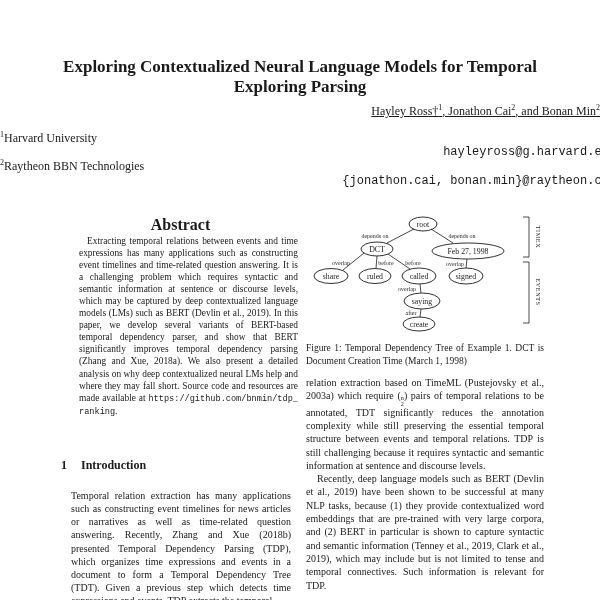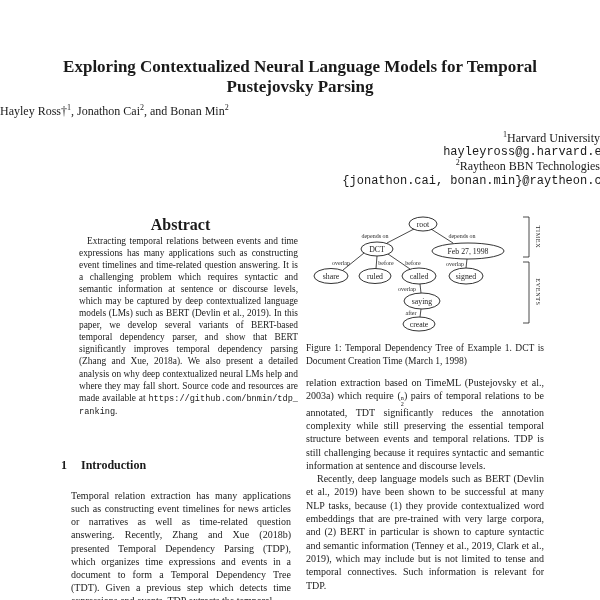--- a/index.html
+++ b/index.html
@@ -4,23 +4,23 @@
 <style>
   html,body { margin:0; padding:0; }
   body {
     width:600px; height:600px; overflow:hidden; position:relative;
     background:#ffffff; color:#1a1a1a;
     font-family:"Liberation Serif", serif;
   }
   .abs { position:absolute; }
   .title { top:57px; left:40px; width:520px; text-align:center;
            font-weight:bold; font-size:17px; line-height:19.5px; }
-  .authors { top:104px; left:0; width:600px; text-align:left; font-size:12px; }
+  .authors { top:104px; left:0; width:600px; text-align:right; font-size:12px;text-decoration:underline; }
   sup.s { font-size:8px; vertical-align:super; line-height:0; }
-  .affil { left:0; width:600px; text-align:right; font-size:12px; }
+  .affil { left:0; width:600px; text-align:left; font-size:12px; }
   .email { left:16px; width:600px; text-align:right;
            font-family:"Liberation Mono", monospace; font-size:12px; }
   .affil1 { top:131px; } .email1 { top:145px; }
   .affil2 { top:159px; } .email2 { top:174px; }
 
   .abstract-head { top:216px; left:61px; width:239px; text-align:center;
                    font-weight:bold; font-size:16px; }
   .abstract-body { top:235px; left:79px; width:219px; font-size:9.4px;
                    line-height:12.05px; text-align:justify; }
   .abstract-body p { margin:0; text-indent:8px; }
@@ -53,21 +53,21 @@
            letter-spacing:0.6px; }
   .bracket { fill:none; stroke:#1c1c1c; stroke-width:0.8; }
 </style>
 </head>
 <body>
 
 <div>
 
   <div class="abs title">
     <div>Exploring Contextualized Neural Language Models for Temporal</div>
-    <div>Pustejovsky Parsing</div>
+    <div>Exploring Parsing</div>
   </div>
 
   <div class="abs authors"><span>Hayley Ross†</span><sup class="s">1</sup><span>, Jonathon Cai</span><sup class="s">2</sup><span>, and Bonan Min</span><sup class="s">2</sup></div>
 
   <div class="abs affil affil1"><sup class="s">1</sup><span>Harvard University</span></div>
   <div class="abs email email1">hayleyross@g.harvard.edu</div>
   <div class="abs affil affil2"><sup class="s">2</sup><span>Raytheon BBN Technologies</span></div>
   <div class="abs email email2">{jonathon.cai, bonan.min}@raytheon.com</div>
 
   <div class="abs abstract-head">Abstract</div>

